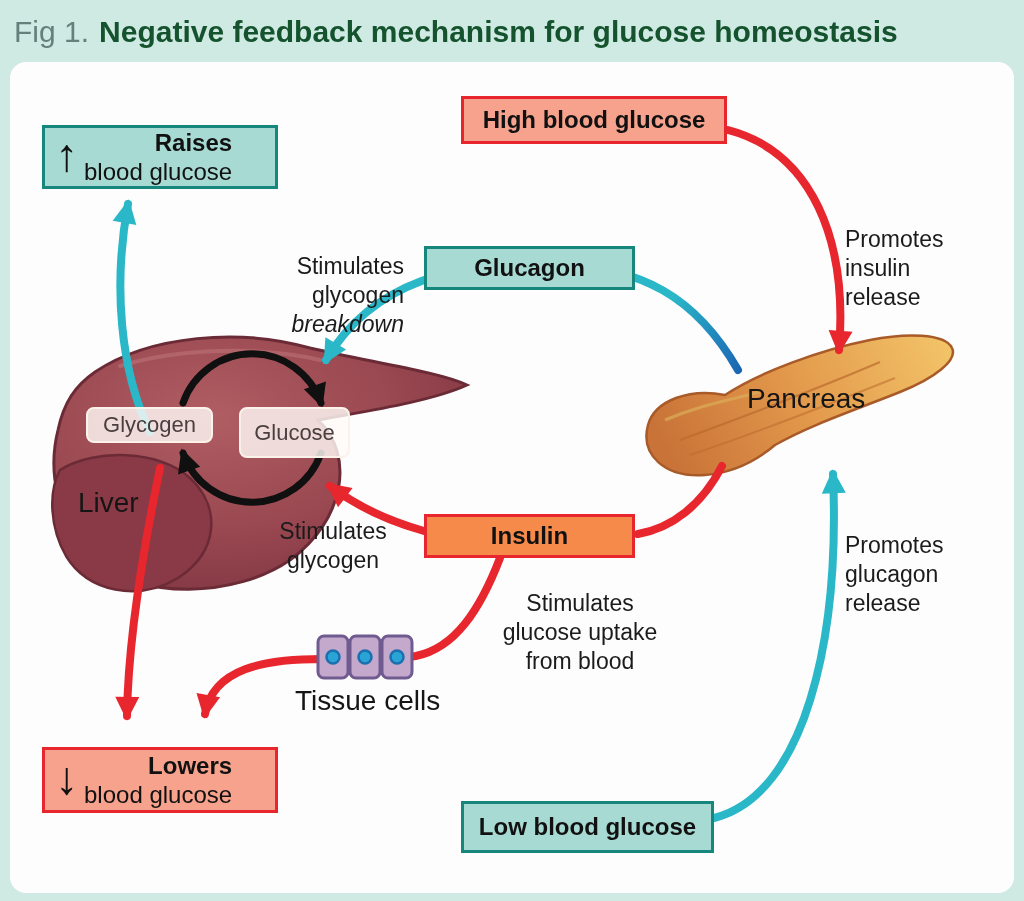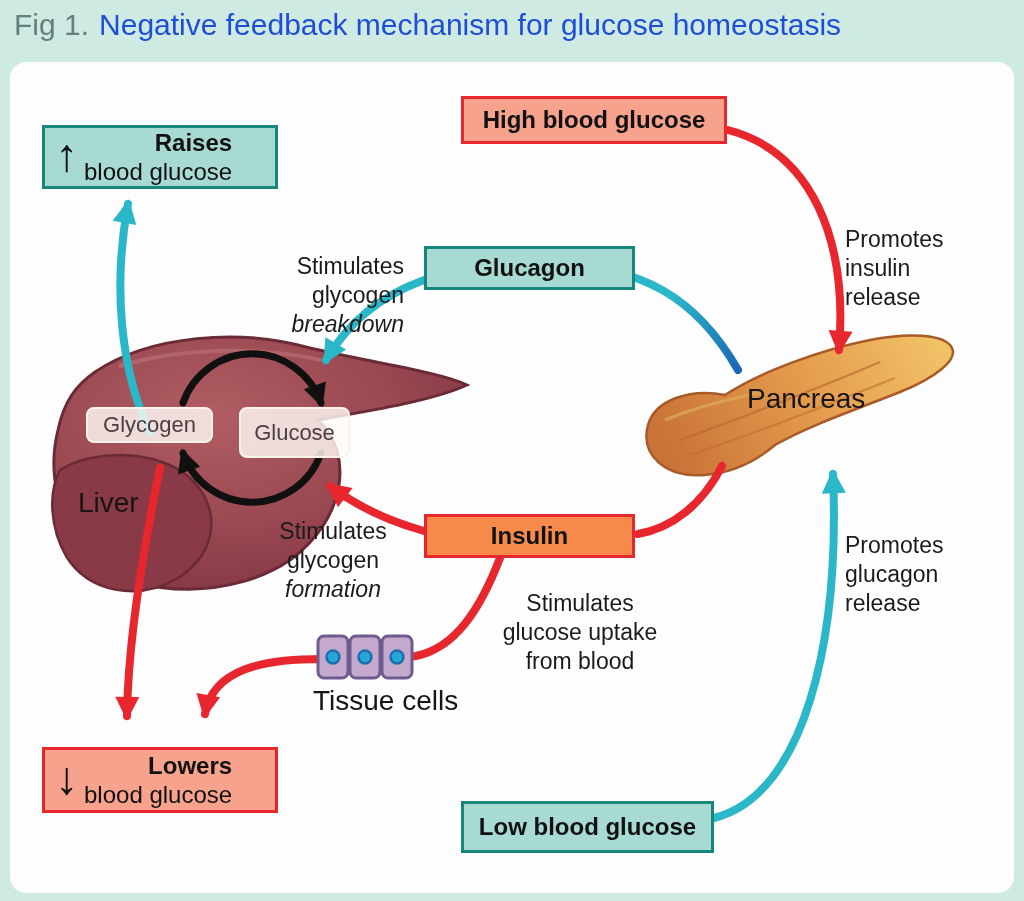--- a/index.html
+++ b/index.html
@@ -16,24 +16,24 @@
   *{margin:0;padding:0;box-sizing:border-box;}
   html,body{width:1024px;height:901px;overflow:hidden;}
   body{
     background:var(--mint-bg);
     font-family:"Liberation Sans", sans-serif;
     color:var(--text);
     position:relative;
   }
   .header{
     position:absolute;top:8px;left:14px;right:14px;height:48px;
-    display:flex;align-items:flex-start;gap:10px;font-size:30px;
+    display:flex;align-items:center;gap:10px;font-size:30px;
   }
   .fig-label{color:#64807b;font-weight:400;}
-  .fig-title{color:#1d4ed8;font-weight:400;}
+  .fig-title{color:#14532d;font-weight:700;}
   .panel{
     position:absolute;left:10px;top:62px;right:10px;bottom:8px;
     background:var(--panel-bg);border-radius:16px;
   }
   svg.art{position:absolute;left:0;top:0;width:1024px;height:901px;}
 
   
   .note{
     position:absolute;font-size:23px;line-height:29px;color:#1b1b1b;margin-top:11px;
   }
@@ -185,38 +185,37 @@
 
 <div class="chip" style="left:86px;top:407px;width:127px;height:36px;">
   <span>Glycogen</span>
 </div>
 <div class="chip" style="left:239px;top:407px;width:111px;height:51px;">
   <span>Glucose</span>
 </div>
 
 <div class="organ-label" style="left:78px;top:487px;">Liver</div>
 <div class="organ-label" style="left:747px;top:383px;">Pancreas</div>
-<div class="organ-label" style="left:313px;top:685px;">Tissue cells</div>
+<div class="organ-label" style="left:295px;top:685px;">Tissue cells</div>
 
 <div class="note" style="left:238px;top:241px;width:166px;text-align:right;">
   <div>Stimulates</div>
   <div>glycogen</div>
   <div class="italic">breakdown</div>
 </div>
 
 <div class="note" style="left:845px;top:214px;text-align:left;">
   <div>Promotes</div>
   <div>insulin</div>
   <div>release</div>
 </div>
 
 <div class="note" style="left:245px;top:506px;width:176px;text-align:center;">
   <div>Stimulates</div>
   <div>glycogen</div>
-  <div class="italic">formation</div>
 </div>
 
 <div class="note" style="left:478px;top:578px;width:204px;text-align:center;">
   <div>Stimulates</div>
   <div>glucose uptake</div>
   <div>from blood</div>
 </div>
 
 <div class="note" style="left:845px;top:520px;text-align:left;">
   <div>Promotes</div>

